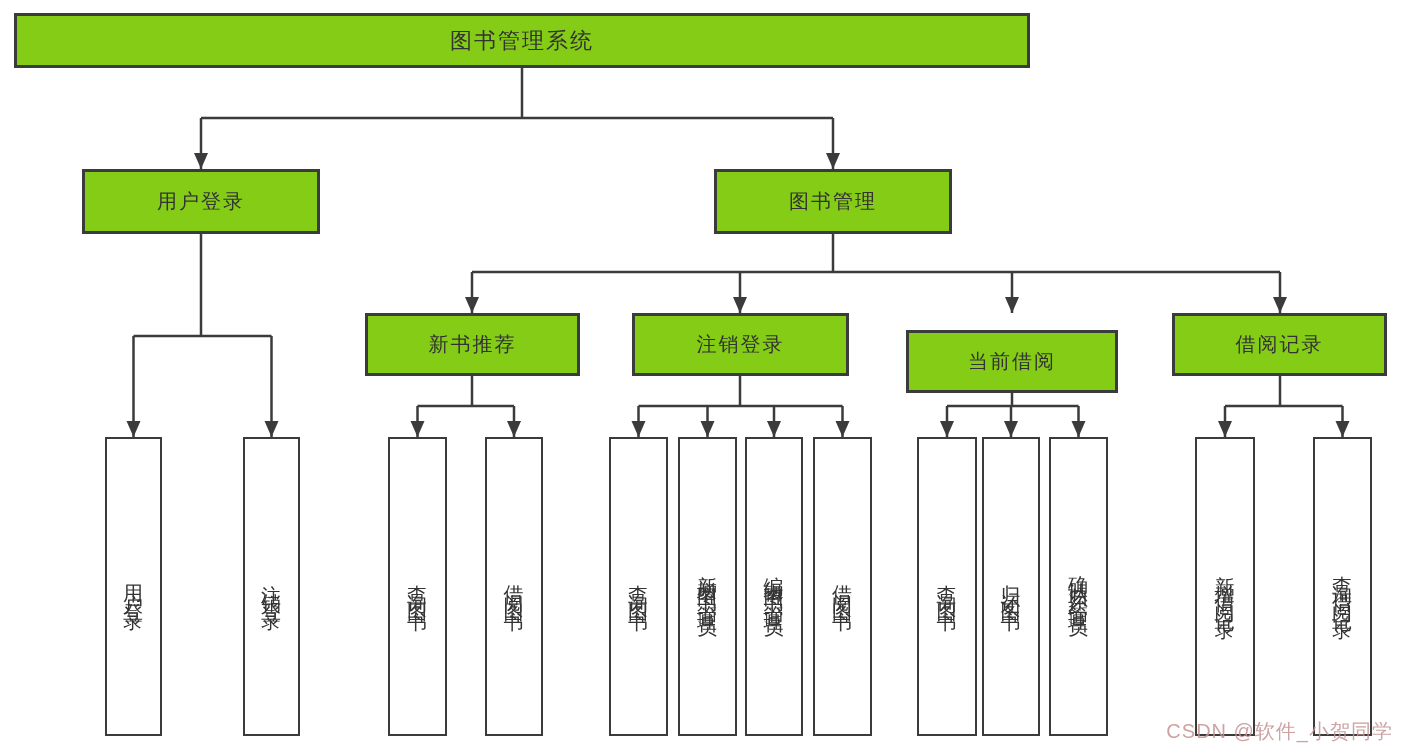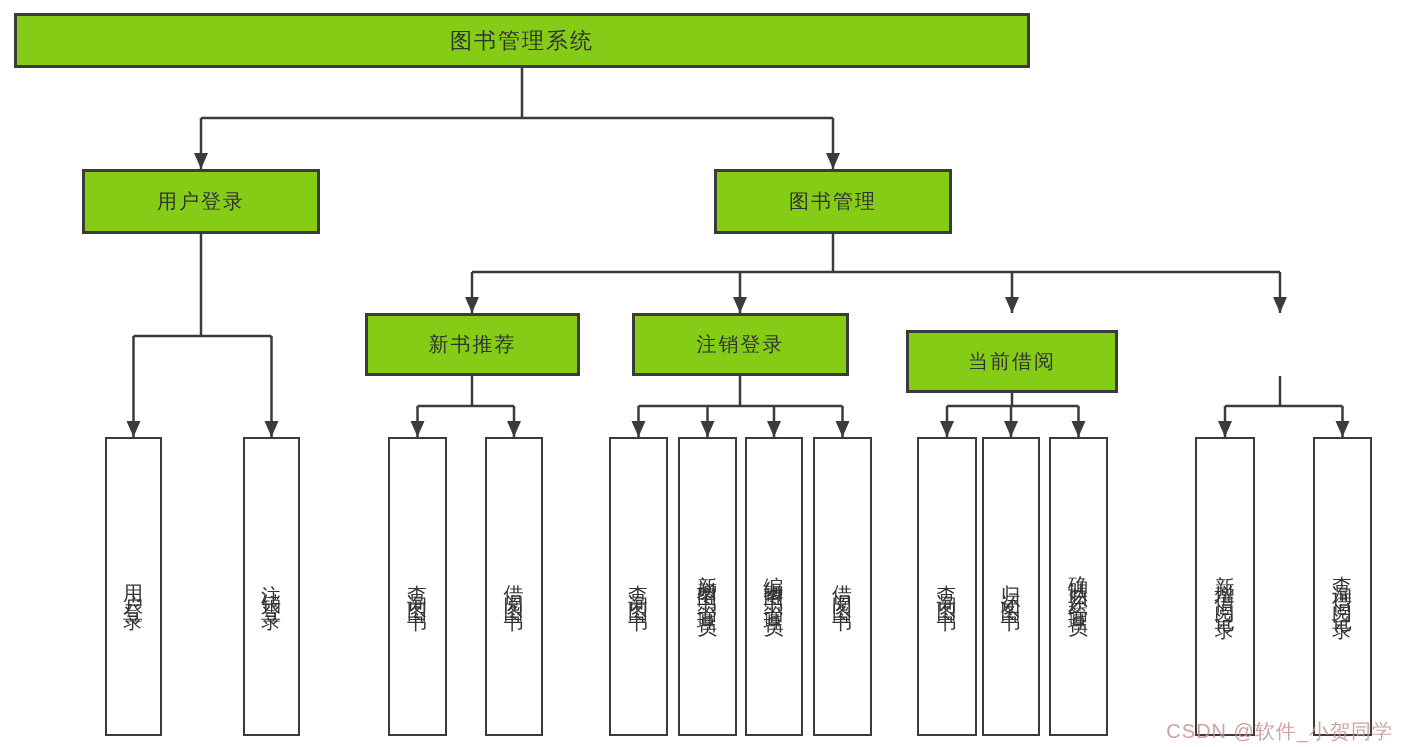--- a/index.html
+++ b/index.html
@@ -112,20 +112,21 @@
   </svg>
 
   <div class="hbox root" style="left:14px; top:13px; width:1016px; height:55px;">图书管理系统</div>
 
   <div class="hbox" style="left:82px; top:169px; width:238px; height:65px;">用户登录</div>
   <div class="hbox" style="left:714px; top:169px; width:238px; height:65px;">图书管理</div>
 
   <div class="hbox" style="left:365px; top:313px; width:215px; height:63px;">新书推荐</div>
   <div class="hbox" style="left:632px; top:313px; width:217px; height:63px;">注销登录</div>
   <div class="hbox" style="left:906px; top:313px; width:212px; height:63px;margin-top:17px;">当前借阅</div>
+  <div class="hbox" style="left:1172px; top:313px; width:215px; height:63px;">借阅记录</div>
 
   <div class="vbox" style="left:105px; top:437px; width:57px; height:299px;">用户登录</div>
   <div class="vbox" style="left:243px; top:437px; width:57px; height:299px;">注销登录</div>
 
   <div class="vbox" style="left:388px; top:437px; width:59px; height:299px;">查询图书</div>
   <div class="vbox" style="left:485px; top:437px; width:58px; height:299px;">借阅图书</div>
 
   <div class="vbox" style="left:609px; top:437px; width:59px; height:299px;">查询图书</div>
   <div class="vbox" style="left:678px; top:437px; width:59px; height:299px; letter-spacing:6px;">新增图书（管理员）</div>
   <div class="vbox" style="left:745px; top:437px; width:58px; height:299px; letter-spacing:6px;">编辑图书（管理员）</div>

